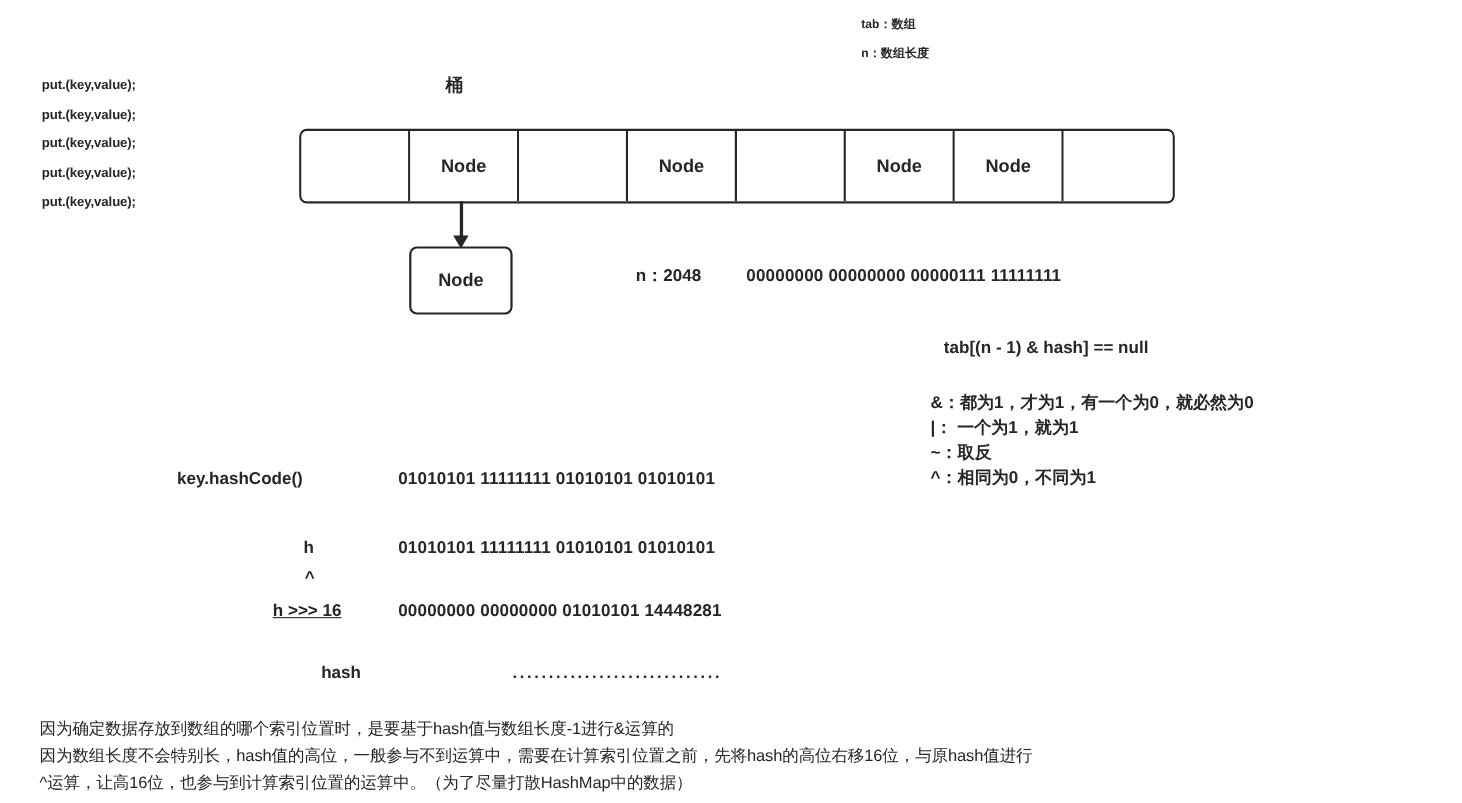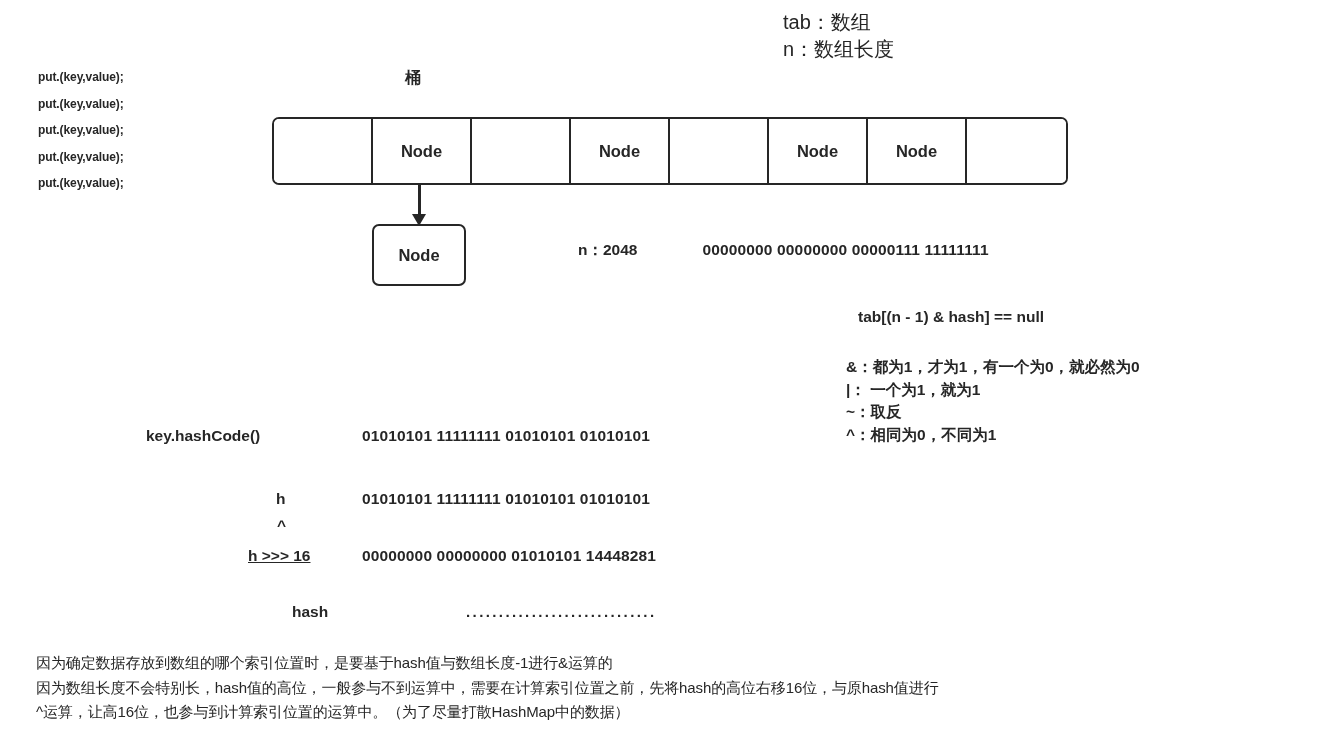--- a/index.html
+++ b/index.html
@@ -26,22 +26,22 @@
     font-weight: bold;
     line-height: 26.5px;
     letter-spacing: -0.1px;
     white-space: nowrap;
   }
 
   
   #tab-legend {
     left: 783px;
     top: 9px;
-    font-size: 20px;
-    font-weight: normal;
+    font-size: 11px;
+    font-weight: bold;
     line-height: 27px;
     white-space: nowrap;
   }
 
   
   #bucket-label {
     left: 405px;
     top: 68px;
     font-size: 16px;
     font-weight: bold;
@@ -109,21 +109,21 @@
   #n-row {
     left: 578px;
     top: 240px;
     font-size: 15.5px;
     font-weight: bold;
     white-space: nowrap;
   }
   #n-row .n-label { display: inline-block; }
   #n-row .n-bits {
     display: inline-block;
-    margin-left: 65px;
+    margin-left: 41px;
     letter-spacing: 0.15px;
   }
 
   
   #tab-expr {
     left: 858px;
     top: 308px;
     font-size: 15.5px;
     font-weight: bold;
     white-space: nowrap;
@@ -149,21 +149,21 @@
     right: 0;
     top: 0;
   }
   .hash-row .bits {
     position: absolute;
     left: 0;
     top: 0;
     letter-spacing: 0.15px;
   }
   #row-hashcode { left: 146px; top: 427px; width: 0; }
-  #row-hashcode .lbl { right: auto; left: 0; text-align: left; }
+  #row-hashcode .lbl { right: auto; left: 15px; text-align: left; }
   #row-hashcode .bits { left: 216px; }
 
   #row-h { left: 276px; top: 490px; width: 0; }
   #row-h .lbl { right: auto; left: 0; }
   #row-h .bits { left: 86px; }
 
   #row-xor { left: 277px; top: 517px; font-size: 15.5px; font-weight: bold; }
 
   #row-shift { left: 232px; top: 547px; width: 0; }
   #row-shift .lbl { right: auto; left: 16px; text-decoration: underline; }

